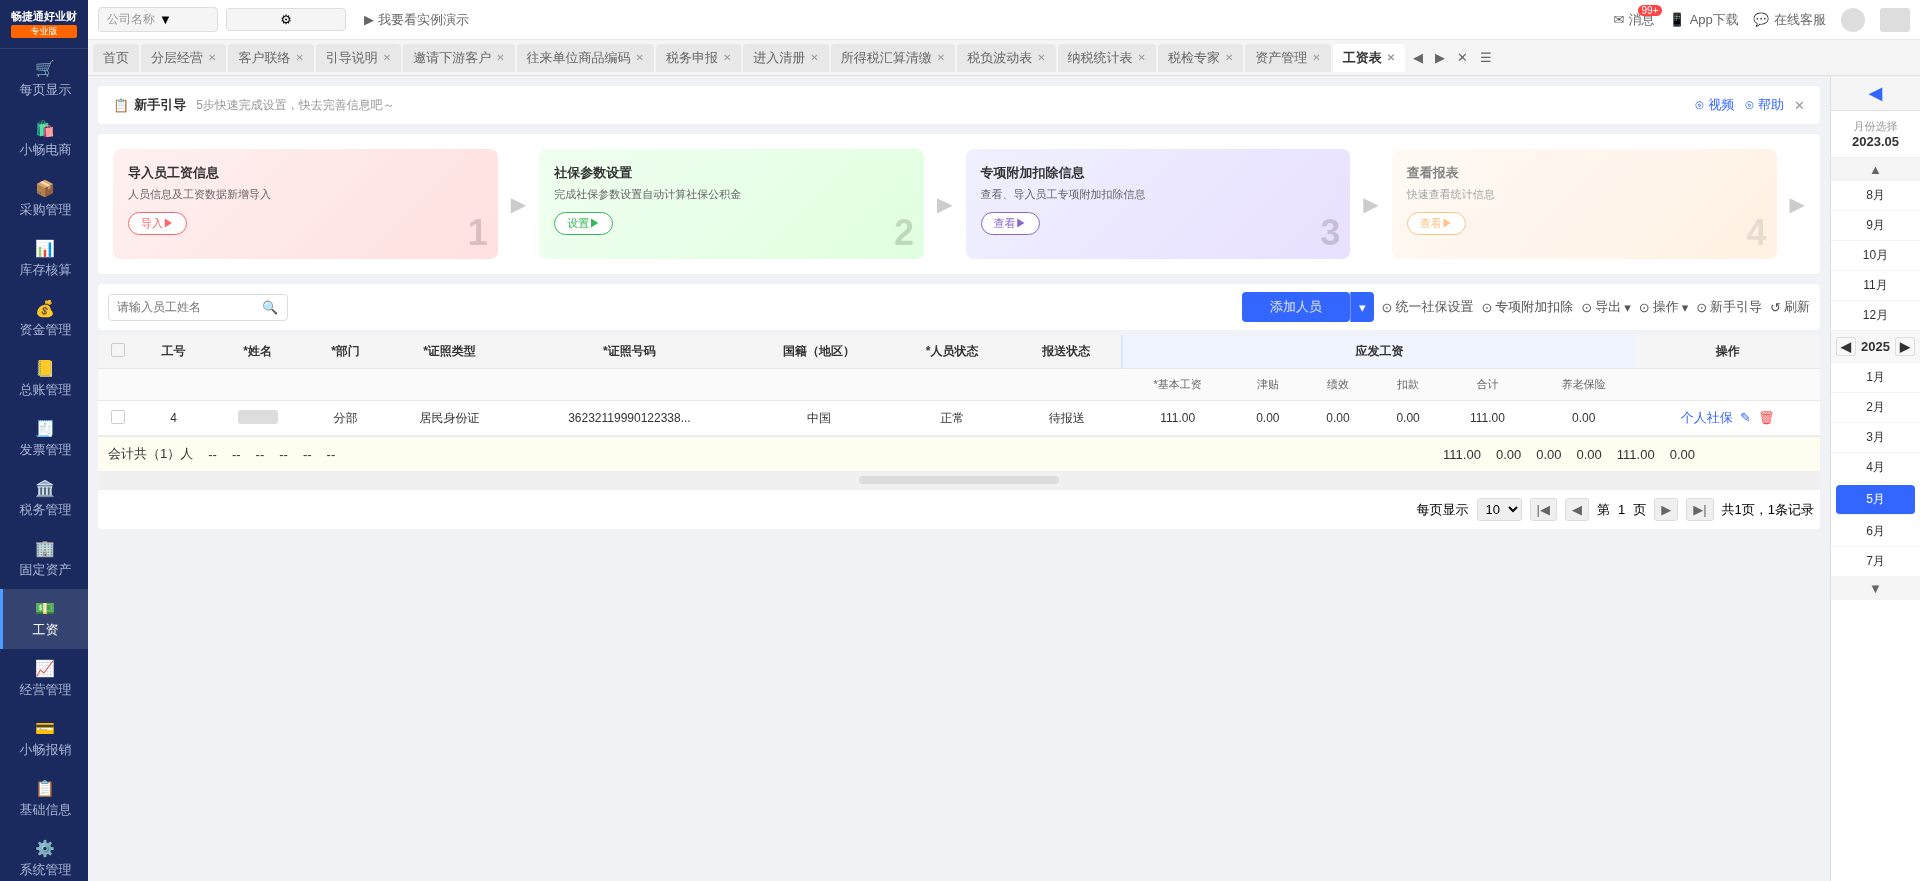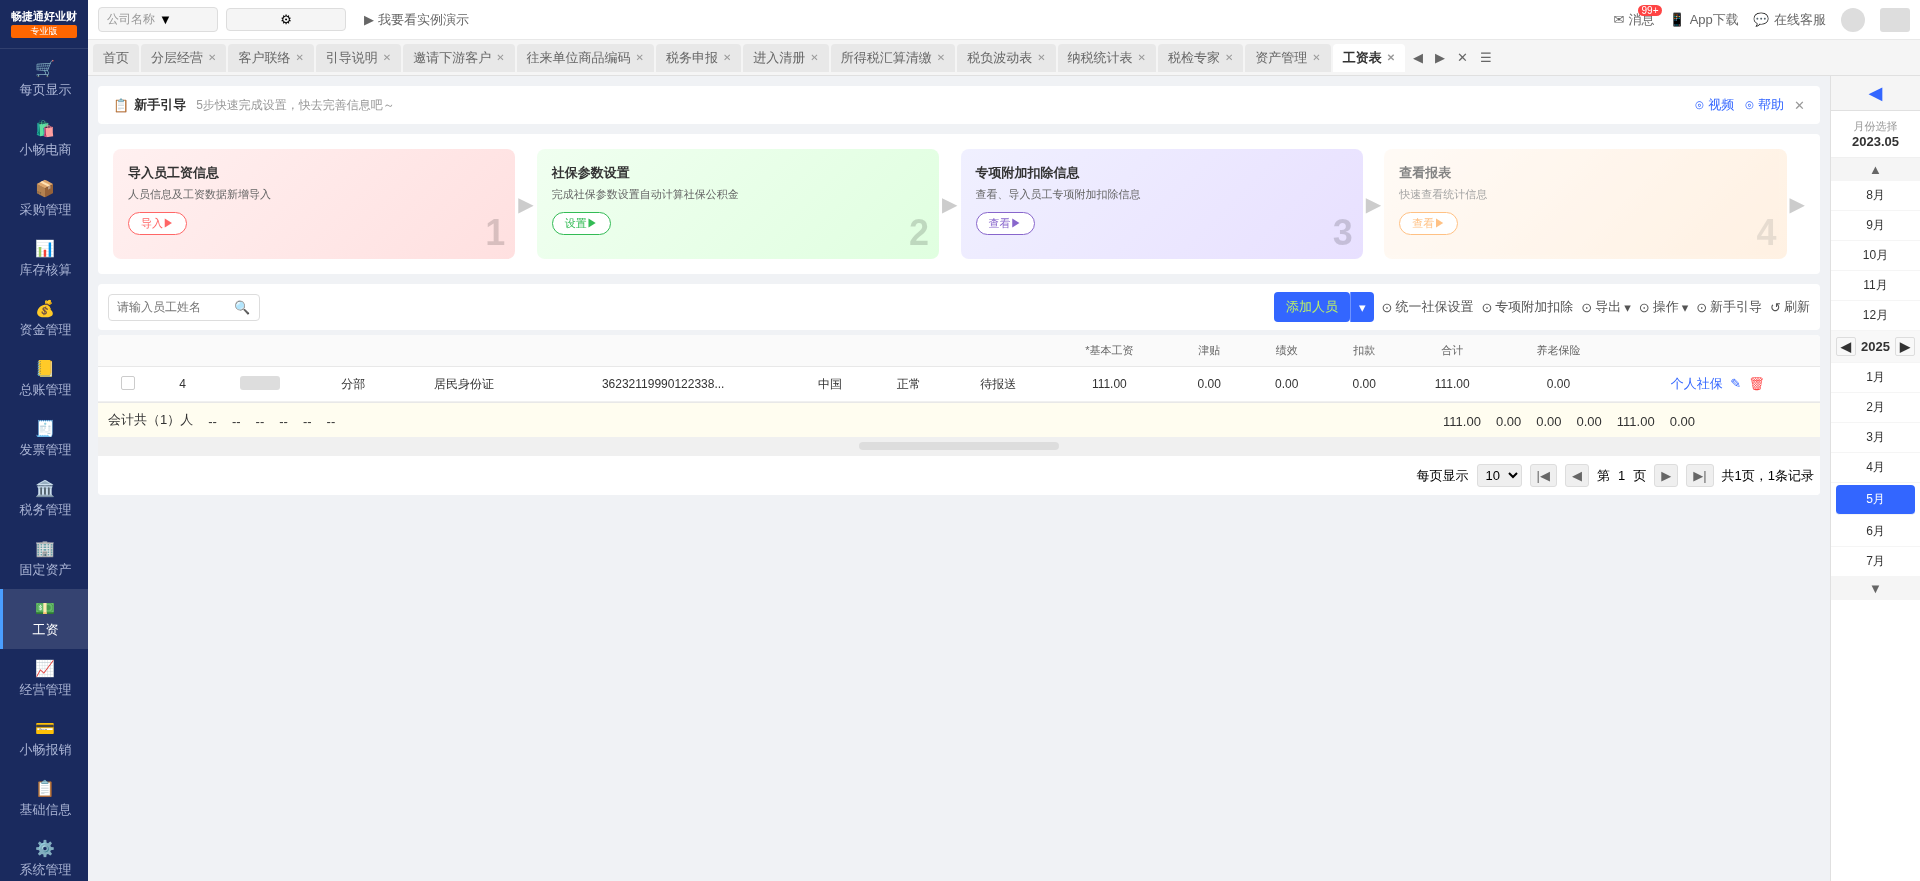--- a/index.html
+++ b/index.html
@@ -39,61 +39,61 @@
     .page-content { flex: 1; display: flex; overflow: hidden; }
     .content-area { flex: 1; overflow-y: auto; padding: 10px; }
 
     
     .guide-banner { background: #fff; border-radius: 4px; padding: 10px 15px; margin-bottom: 10px; display: flex; align-items: center; }
     .guide-title { color: #333; font-weight: bold; margin-right: 10px; display: flex; align-items: center; gap: 5px; }
     .guide-subtitle { color: #999; font-size: 12px; }
     .guide-close { margin-left: auto; color: #999; cursor: pointer; display: flex; align-items: center; gap: 10px; }
 
     
-    .steps-container { background: #fff; border-radius: 4px; padding: 15px; margin-bottom: 10px; display: flex; align-items: center; gap: 3px; }
+    .steps-container { background: #fff; border-radius: 4px; padding: 15px; margin-bottom: 10px; display: flex; align-items: center; gap: 13px; }
     .step-card { flex: 1; border-radius: 8px; padding: 15px; position: relative; min-height: 110px; }
     .step-card-1 { background: linear-gradient(135deg, #fff0f0, #ffe0e0); }
     .step-card-2 { background: linear-gradient(135deg, #f0fff0, #e0ffe0); }
     .step-card-3 { background: linear-gradient(135deg, #f0f0ff, #e8e0ff); }
     .step-card-4 { background: linear-gradient(135deg, #fff8f0, #ffe8d0); opacity: 0.6; }
     .step-card-5 { background: linear-gradient(135deg, #f8f0ff, #e8d0ff); opacity: 0.6; }
     .step-num { font-size: 36px; font-weight: bold; opacity: 0.15; position: absolute; bottom: 5px; right: 10px; }
     .step-title { font-size: 13px; font-weight: bold; color: #333; margin-bottom: 5px; }
     .step-desc { font-size: 11px; color: #666; line-height: 1.4; margin-bottom: 10px; }
     .step-btn { border-radius: 20px; padding: 3px 12px; font-size: 11px; cursor: pointer; border: 1px solid; display: inline-block; }
     .step-btn-red { border-color: #ff6666; color: #ff6666; background: #fff; }
     .step-btn-green { border-color: #33bb55; color: #33bb55; background: #fff; }
     .step-btn-purple { border-color: #8866cc; color: #8866cc; background: #fff; }
     .step-btn-orange { border-color: #ff9933; color: #ff9933; background: #fff; }
     .step-btn-mauve { border-color: #9966aa; color: #9966aa; background: #fff; }
     .step-arrow { color: #ccc; font-size: 20px; flex-shrink: 0; }
 
     
     .toolbar { background: #fff; border-radius: 4px; padding: 8px 10px; margin-bottom: 5px; display: flex; align-items: center; gap: 8px; }
-    .search-input { border: 1px solid #ddd; border-radius: 4px; padding: 5px 8px; width: 152px; display: flex; align-items: center; gap: 5px; }
+    .search-input { border: 1px solid #ddd; border-radius: 4px; padding: 5px 8px; width: 180px; display: flex; align-items: center; gap: 5px; }
     .search-input input { border: none; outline: none; font-size: 12px; color: #999; width: 100%; }
-    .btn-add { background: #3366ff; color: #bef264; border: none; border-radius: 4px; padding: 6px 12px; cursor: pointer; display: flex; align-items: center; gap: 4px; margin-left: auto; }
+    .btn-add { background: #3366ff; color: #e5e5e5; border: none; border-radius: 4px; padding: 6px 28px; cursor: pointer; display: flex; align-items: center; gap: 4px; margin-left: auto; }
     .btn-add-dropdown { background: #3366ff; color: #fff; border: none; border-radius: 0 4px 4px 0; padding: 6px 8px; cursor: pointer; border-left: 1px solid rgba(255,255,255,0.3); }
     .toolbar-actions { display: flex; align-items: center; gap: 8px; }
     .action-btn { color: #555; cursor: pointer; font-size: 12px; display: flex; align-items: center; gap: 3px; white-space: nowrap; }
 
     
     .table-container { background: #fff; border-radius: 4px; overflow: hidden; }
     .table-wrapper { overflow-x: auto; }
     table { width: 100%; border-collapse: collapse; }
     thead tr { background: #fafafa; }
     thead th { padding: 8px 10px; text-align: center; border-bottom: 1px solid #e8e8e8; font-weight: normal; color: #333; font-size: 12px; white-space: nowrap; }
     tbody td { padding: 8px 10px; text-align: center; border-bottom: 1px solid #f0f0f0; font-size: 12px; color: #333; white-space: nowrap; }
     .sub-header { background: #fafafa; }
     .sub-header th { color: #666; font-size: 11px; }
     .group-header { background: #f5f5f5; }
     .group-header th { font-weight: bold; color: #333; }
 
     
-    .table-footer { background: #fffdf0; padding: 8px 10px; display: flex; align-items: flex-end; gap: 15px; border-top: 1px solid #e8e8e8; font-size: 12px; }
+    .table-footer { background: #fffdf0; padding: 8px 10px; display: flex; align-items: center; gap: 15px; border-top: 1px solid #e8e8e8; font-size: 12px; }
     .footer-item { color: #333; white-space: nowrap; }
 
     
     .pagination { background: #fff; padding: 8px 6px; display: flex; align-items: center; justify-content: flex-end; gap: 8px; border-top: 1px solid #f0f0f0; font-size: 12px; }
     .page-btn { padding: 3px 6px; border: 1px solid #ddd; border-radius: 3px; cursor: pointer; color: #666; }
 
     
     .month-panel { width: 90px; background: #fff; border-left: 1px solid #e0e0e0; display: flex; flex-direction: column; flex-shrink: 0; height: 100%; }
     .month-panel-header { padding: 8px; text-align: center; color: #666; font-size: 12px; border-bottom: 1px solid #f0f0f0; }
     .month-nav-btn { width: 100%; padding: 4px; text-align: center; cursor: pointer; color: #666; background: #f5f5f5; border: none; }
@@ -367,20 +367,33 @@
               <span>刷新</span>
             </div>
           </div>
         </div>
       </div>
 
       <div class="table-container">
         <div class="table-wrapper">
           <table>
             <thead>
+              <tr class="group-header">
+                <th style="width:40px;"><div class="checkbox"></div></th>
+                <th>工号</th>
+                <th>*姓名</th>
+                <th>*部门</th>
+                <th>*证照类型</th>
+                <th>*证照号码</th>
+                <th>国籍（地区）</th>
+                <th>*人员状态</th>
+                <th>报送状态</th>
+                <th colspan="6" style="background:#f0f4ff;border-left:2px solid #dde6ff;">应发工资</th>
+                <th>操作</th>
+              </tr>
               <tr class="sub-header">
                 <th></th>
                 <th></th>
                 <th></th>
                 <th></th>
                 <th></th>
                 <th></th>
                 <th></th>
                 <th></th>
                 <th></th>

